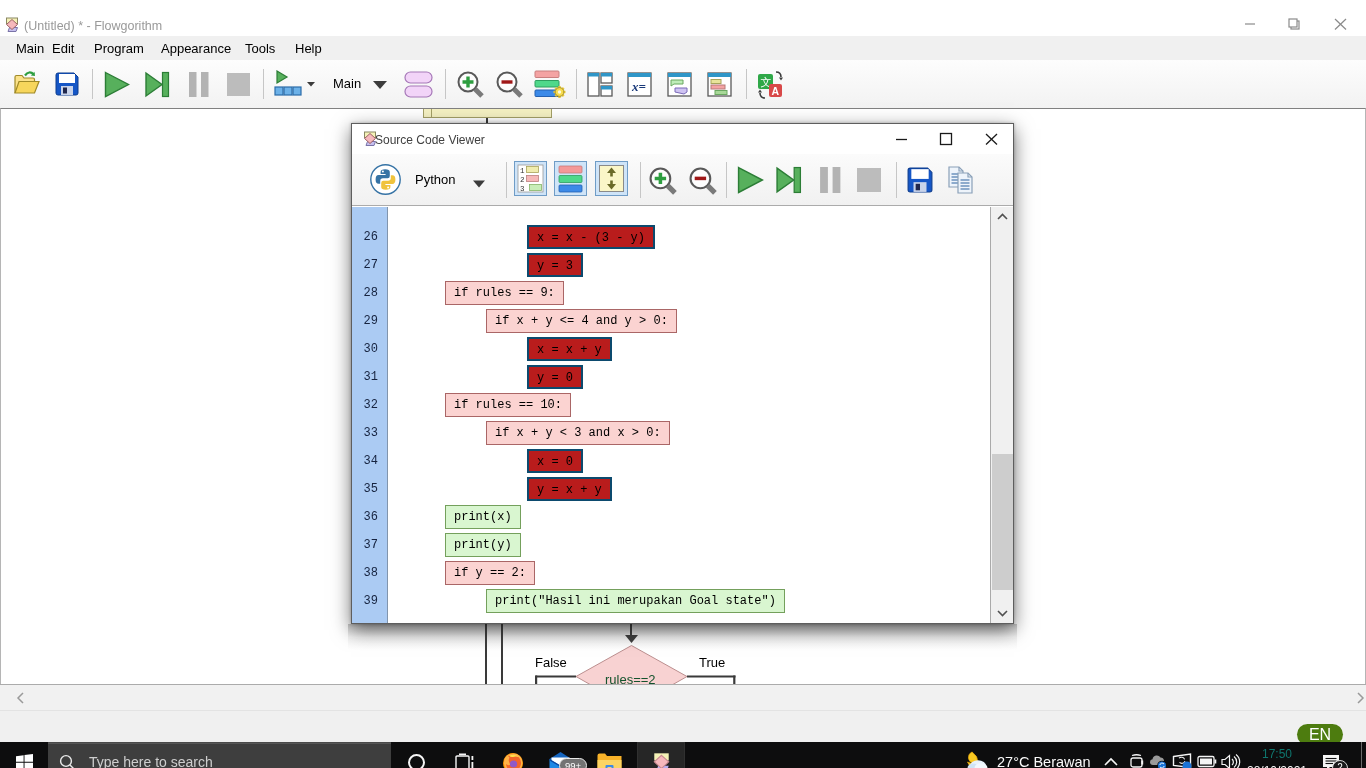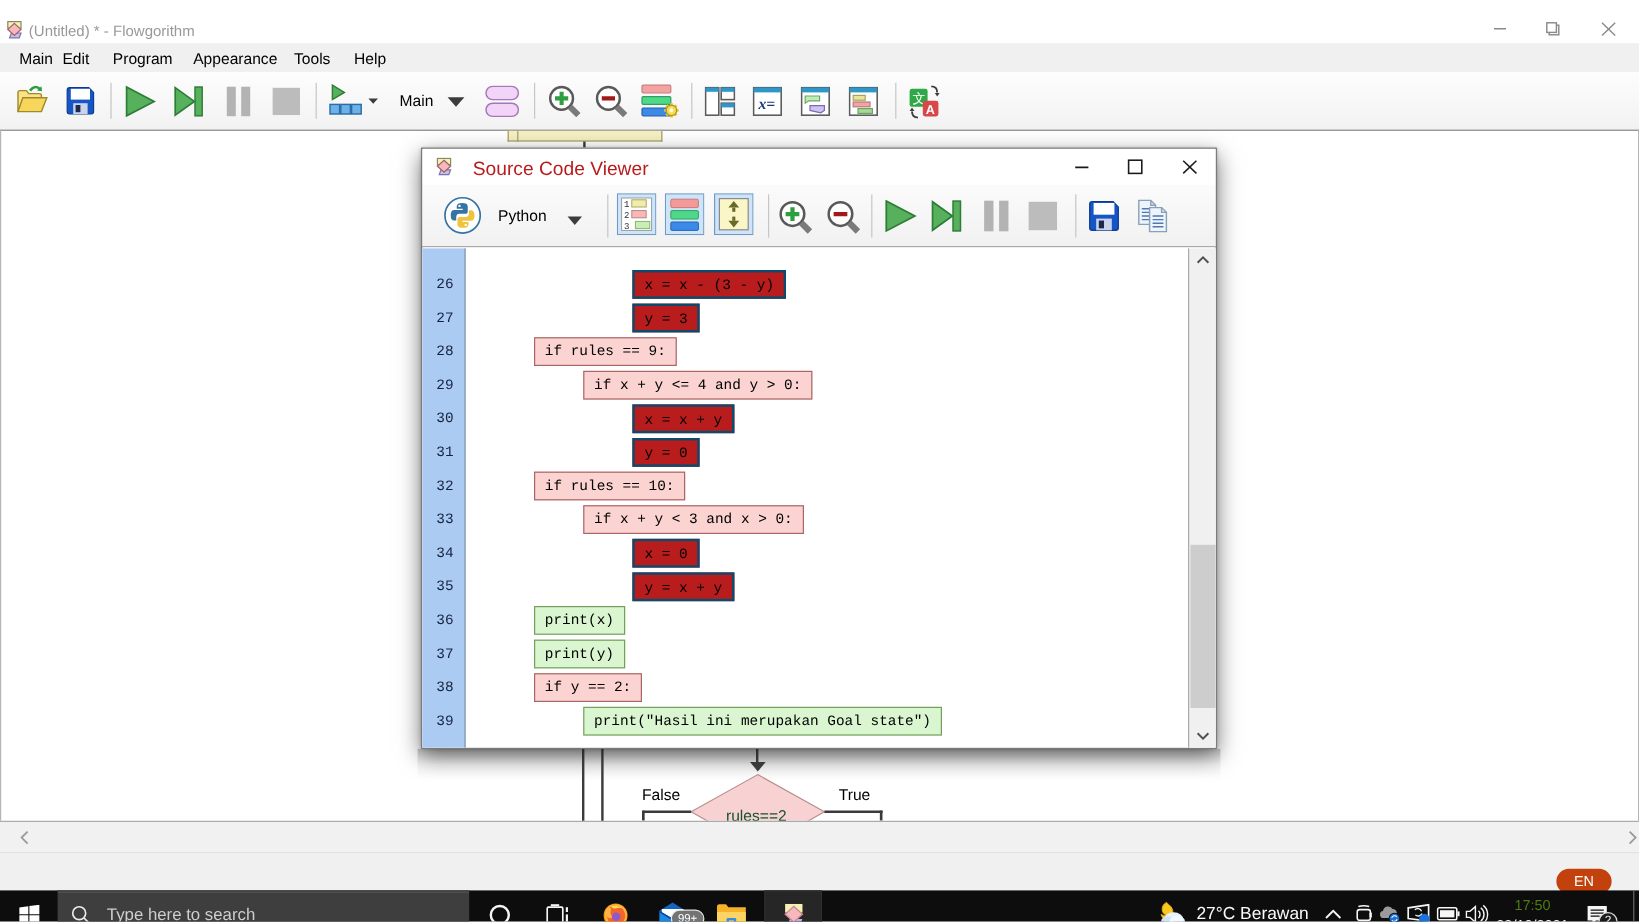--- a/index.html
+++ b/index.html
@@ -35,22 +35,22 @@
   .pb { background:#fbd3d1; border:1px solid #a66; }
   .gb { background:#d9f6d0; border:1px solid #74a05c; }
   
   #vsb { left:638px; top:0; width:23px; height:416px; background:#f0f0f0; border-left:1px solid #aaa; }
   #vsb-thumb { left:1px; top:247px; width:21px; height:136px; background:#cdcdcd; }
   
   #hscroll { left:0; top:670px; width:1366px; height:26px; background:#f1f1f1;
     border-top:1px solid #ababab; }
   #statusstrip { left:0; top:696px; width:1366px; height:32px; background:#f0f0f0;
     border-top:1px solid #e3e3e3; }
-  #enpill { left:1297px; top:710px; width:46px; height:21px; background:#c2410c;
-    border-radius:11px; color:#fff; font-size:12px; text-align:center; line-height:21px; }
+  #enpill { left:1297px; top:710px; width:46px; height:21px; background:#4d7c0f;
+    border-radius:11px; color:#fff; font-size:16px; text-align:center; line-height:21px; }
   #taskbar { left:0; top:728px; width:1366px; height:40px; background:#0d0d0e; }
   #searchbox { left:48px; top:728px; width:343px; height:40px; background:#3d3d3d;
     border-top:1px solid #4a4a4a; }
 </style>
 </head>
 <body>
 <div id="stage">
 
   <div id="titlebar" class="abs"></div>
   <svg class="abs" style="left:4px;top:3px" width="16" height="16" viewBox="0 0 16 16">
@@ -233,21 +233,21 @@
     <div class="abs" style="left:348px;top:516px;width:669px;height:26px;background:linear-gradient(rgba(100,100,100,.34),rgba(130,130,130,.10) 50%,rgba(255,255,255,0));pointer-events:none"></div>
   </div>
 
   <div id="dialog" class="abs">
     <div id="dlg-title" class="abs"></div>
     <svg class="abs" style="left:10px;top:7px" width="16" height="16" viewBox="0 0 16 16">
       <rect x="2.5" y="1" width="11" height="5.5" fill="#f4f1b6" stroke="#8a8762" stroke-width="1"></rect>
       <path d="M4 14.5 L5.5 10.5 L13.5 10.5 L12 14.5 Z" fill="#c6bfee" stroke="#7a74a8" stroke-width="1"></path>
       <path d="M8 2.5 L13.5 7.5 L8 12.5 L2.5 7.5 Z" fill="#f6b8bc" stroke="#9c6065" stroke-width="1"></path>
     </svg>
-    <div class="abs" style="left:42px;top:9px;font-size:16px;color:#b91c1c">Source Code Viewer</div>
+    <div class="abs" style="left:23px;top:9px;font-size:12px;color:#404040">Source Code Viewer</div>
     <svg class="abs" style="left:535px;top:5px" width="120" height="20" viewBox="0 0 120 20">
       <g stroke="#1a1a1a" stroke-width="1.3" fill="none">
         <line x1="9" y1="10.5" x2="20" y2="10.5"></line>
         <rect x="53.5" y="4.5" width="11" height="11"></rect>
         <line x1="99" y1="5" x2="110" y2="15.5"></line>
           <line x1="110" y1="5" x2="99" y2="15.5"></line>
       </g>
     </svg>
     <div id="dlg-toolbar" class="abs"></div>
     <div id="dlg-toolbar-icons" class="abs" style="left:0;top:30px;width:661px;height:52px">
@@ -504,21 +504,21 @@
       <rect x="1" y="1.5" width="16" height="10" rx="1.5" fill="none" stroke="#f5f5f5" stroke-width="1.3"></rect>
       <rect x="3" y="3.5" width="12" height="6" fill="#f5f5f5"></rect>
       <rect x="17.5" y="4.5" width="1.8" height="4" fill="#f5f5f5"></rect>
     </svg>
 
     <svg class="abs" style="left:1221px;top:11px" width="20" height="18" viewBox="0 0 20 18">
       <path d="M1 6.5 L4 6.5 L8.5 2.5 L8.5 15.5 L4 11.5 L1 11.5 Z" fill="none" stroke="#f5f5f5" stroke-width="1.2"></path>
       <path d="M11 6 A4 4 0 0 1 11 12 M13 3.5 A7 7 0 0 1 13 14.5 M15 1.5 A9.5 9.5 0 0 1 15 16.5" fill="none" stroke="#f5f5f5" stroke-width="1.2"></path>
     </svg>
 
-    <div class="abs" style="left:1244px;top:5px;width:66px;text-align:center;font-size:12px;color:#4d7c0f">17:50</div>
+    <div class="abs" style="left:1244px;top:5px;width:66px;text-align:center;font-size:12px;color:#0f766e">17:50</div>
     <div class="abs" style="left:1244px;top:22px;width:66px;text-align:center;font-size:12px;color:#fafafa">28/10/2021</div>
 
     <svg class="abs" style="left:1322px;top:12px" width="19" height="18" viewBox="0 0 19 18">
       <path d="M1 1 L17 1 L17 13 L8 13 L5 16 L5 13 L1 13 Z" fill="#f5f5f5"></path>
       <g stroke="#0d0d0e" stroke-width="1.1">
           <line x1="3.5" y1="4.5" x2="14.5" y2="4.5"></line>
           <line x1="3.5" y1="7" x2="14.5" y2="7"></line>
           <line x1="3.5" y1="9.5" x2="11" y2="9.5"></line>
         </g>
     </svg>

